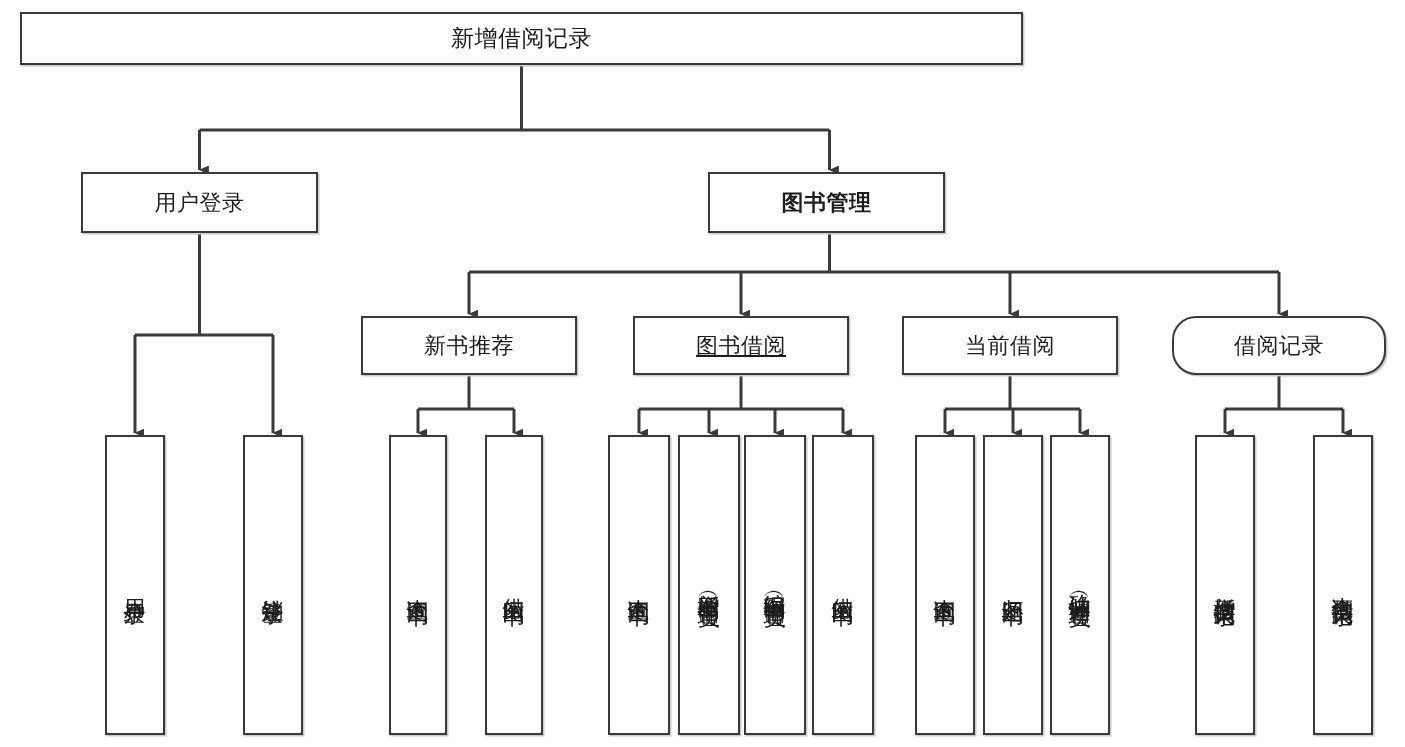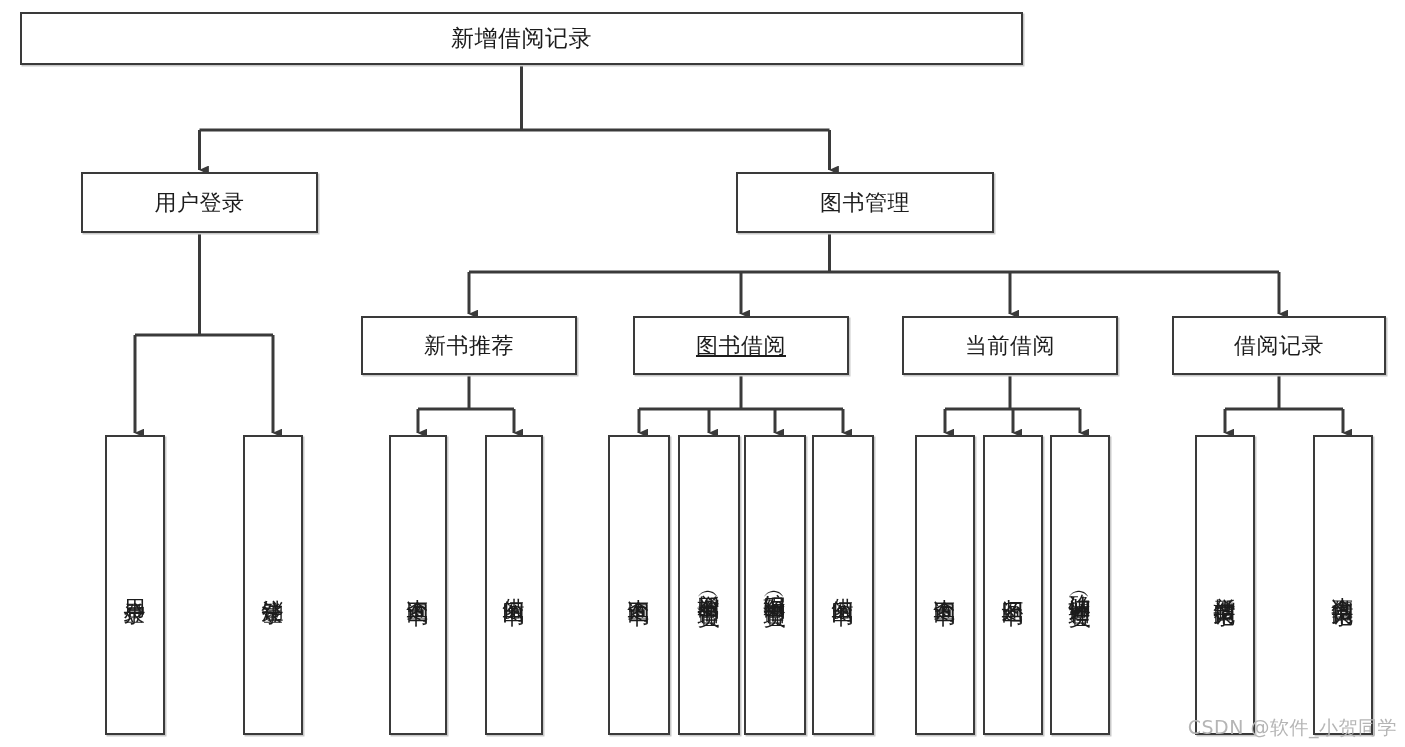--- a/index.html
+++ b/index.html
@@ -118,33 +118,33 @@
       </g>
   </svg>
 
   <div id="node-layer">
       <div class="node horizontal root" style="left: 20px; top: 12px; width: 1003px; height: 53px;">
         <span class="label">新增借阅记录</span>
       </div>
       <div class="node horizontal" style="left: 81px; top: 172px; width: 237px; height: 61px;">
         <span class="label">用户登录</span>
       </div>
-      <div class="node horizontal" style="left: 736px; top: 172px; width: 258px; height: 61px;">
+      <div class="node horizontal" style="left: 708px; top: 172px; width: 237px; height: 61px; font-weight: bold;">
         <span class="label">图书管理</span>
       </div>
       <div class="node horizontal" style="left: 361px; top: 316px; width: 216px; height: 59px; align-items: center;">
         <span class="label">新书推荐</span>
       </div>
       <div class="node horizontal" style="left: 633px; top: 316px; width: 216px; height: 59px; text-decoration: underline;">
         <span class="label">图书借阅</span>
       </div>
       <div class="node horizontal" style="left: 902px; top: 316px; width: 216px; height: 59px;">
         <span class="label">当前借阅</span>
       </div>
-      <div class="node horizontal" style="left: 1172px; top: 316px; width: 214px; height: 59px;">
+      <div class="node horizontal" style="left: 1172px; top: 316px; width: 214px; height: 59px; border-radius: 24px;">
         <span class="label">借阅记录</span>
       </div>
       <div class="node vertical" style="left: 105px; top: 435px; width: 60px; height: 300px;">
         <span class="label">用户登录</span>
       </div>
       <div class="node vertical" style="left: 243px; top: 435px; width: 60px; height: 300px;">
         <span class="label">注销登录</span>
       </div>
       <div class="node vertical" style="left: 389px; top: 435px; width: 58px; height: 300px;">
         <span class="label">查询图书</span>
@@ -174,14 +174,13 @@
         <span class="label">确认归还（管理员）</span>
       </div>
       <div class="node vertical" style="left: 1195px; top: 435px; width: 60px; height: 300px;">
         <span class="label">新增借阅记录</span>
       </div>
       <div class="node vertical" style="left: 1313px; top: 435px; width: 60px; height: 300px;">
         <span class="label">查询借阅记录</span>
       </div>
     </div>
 
-  <div id="watermark">CSDN @软件_小贺同学</div>
 </div>
 
 </body></html>

